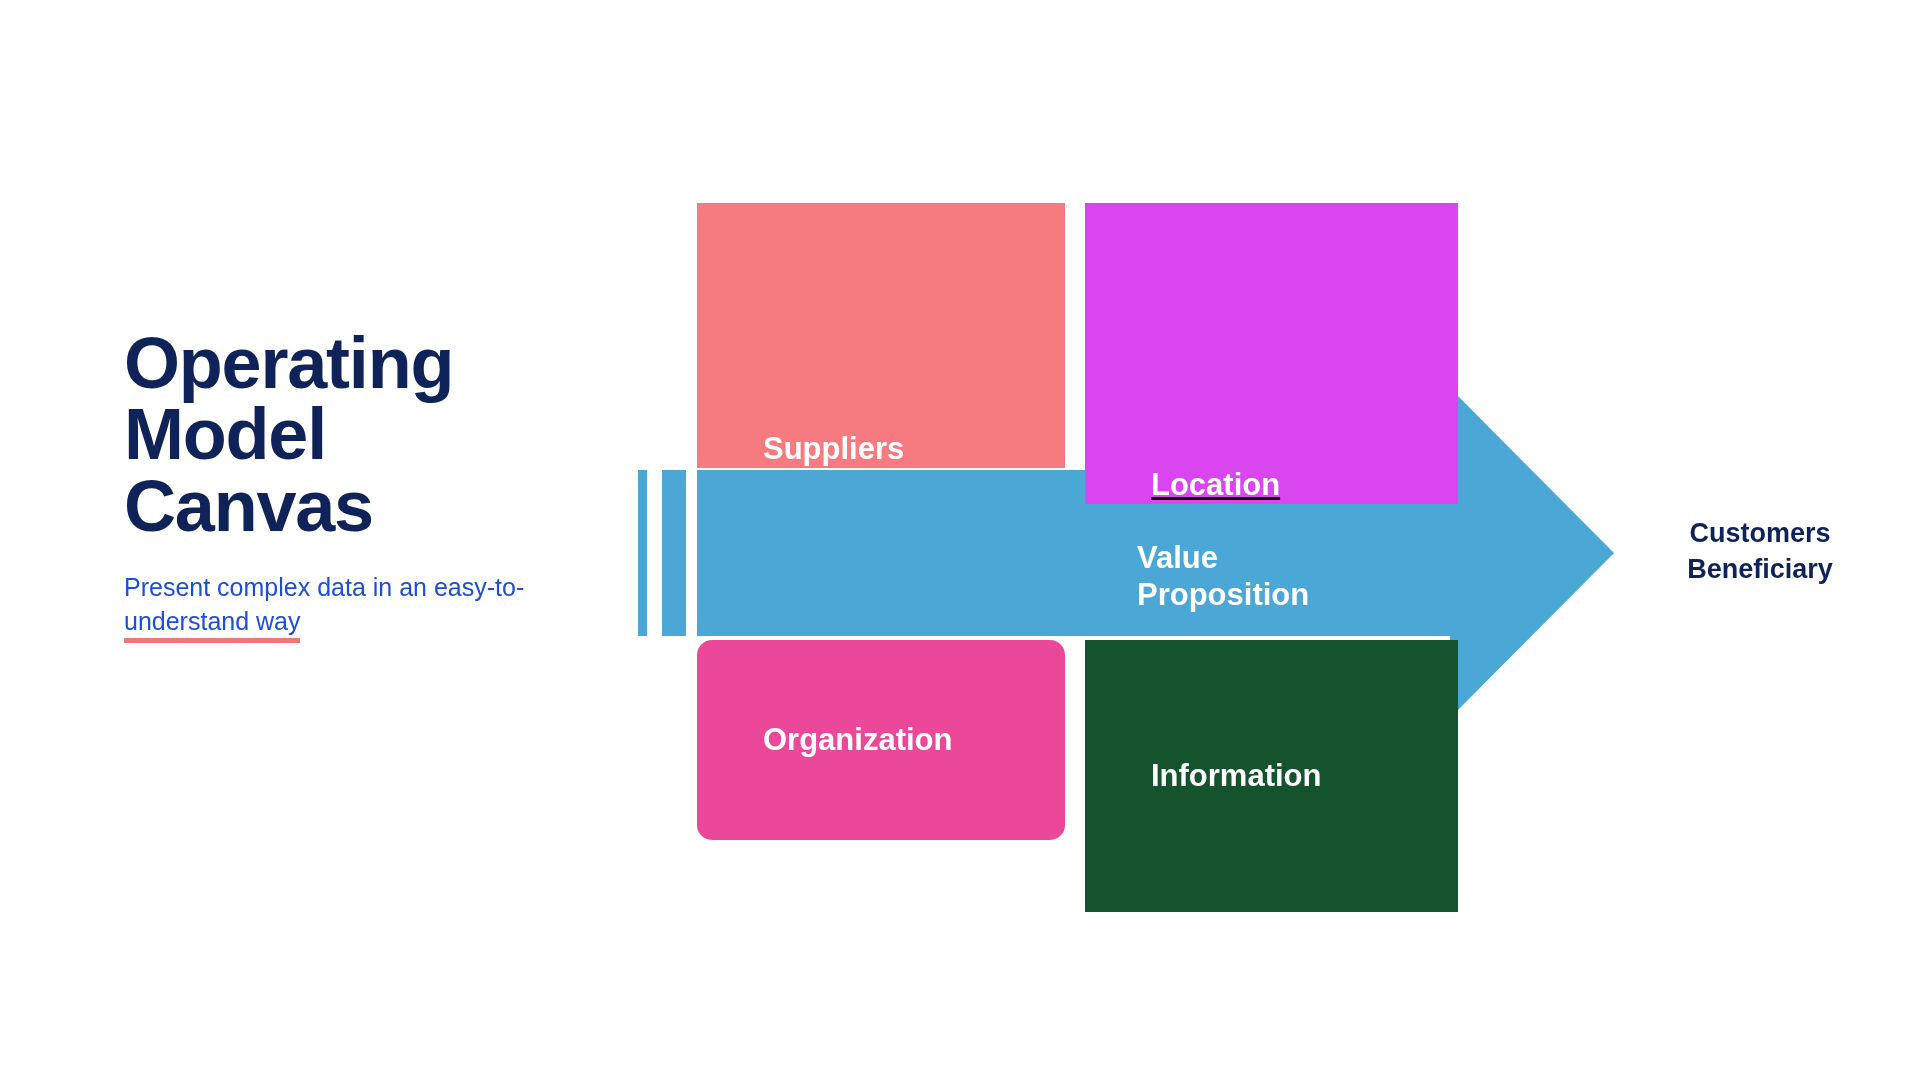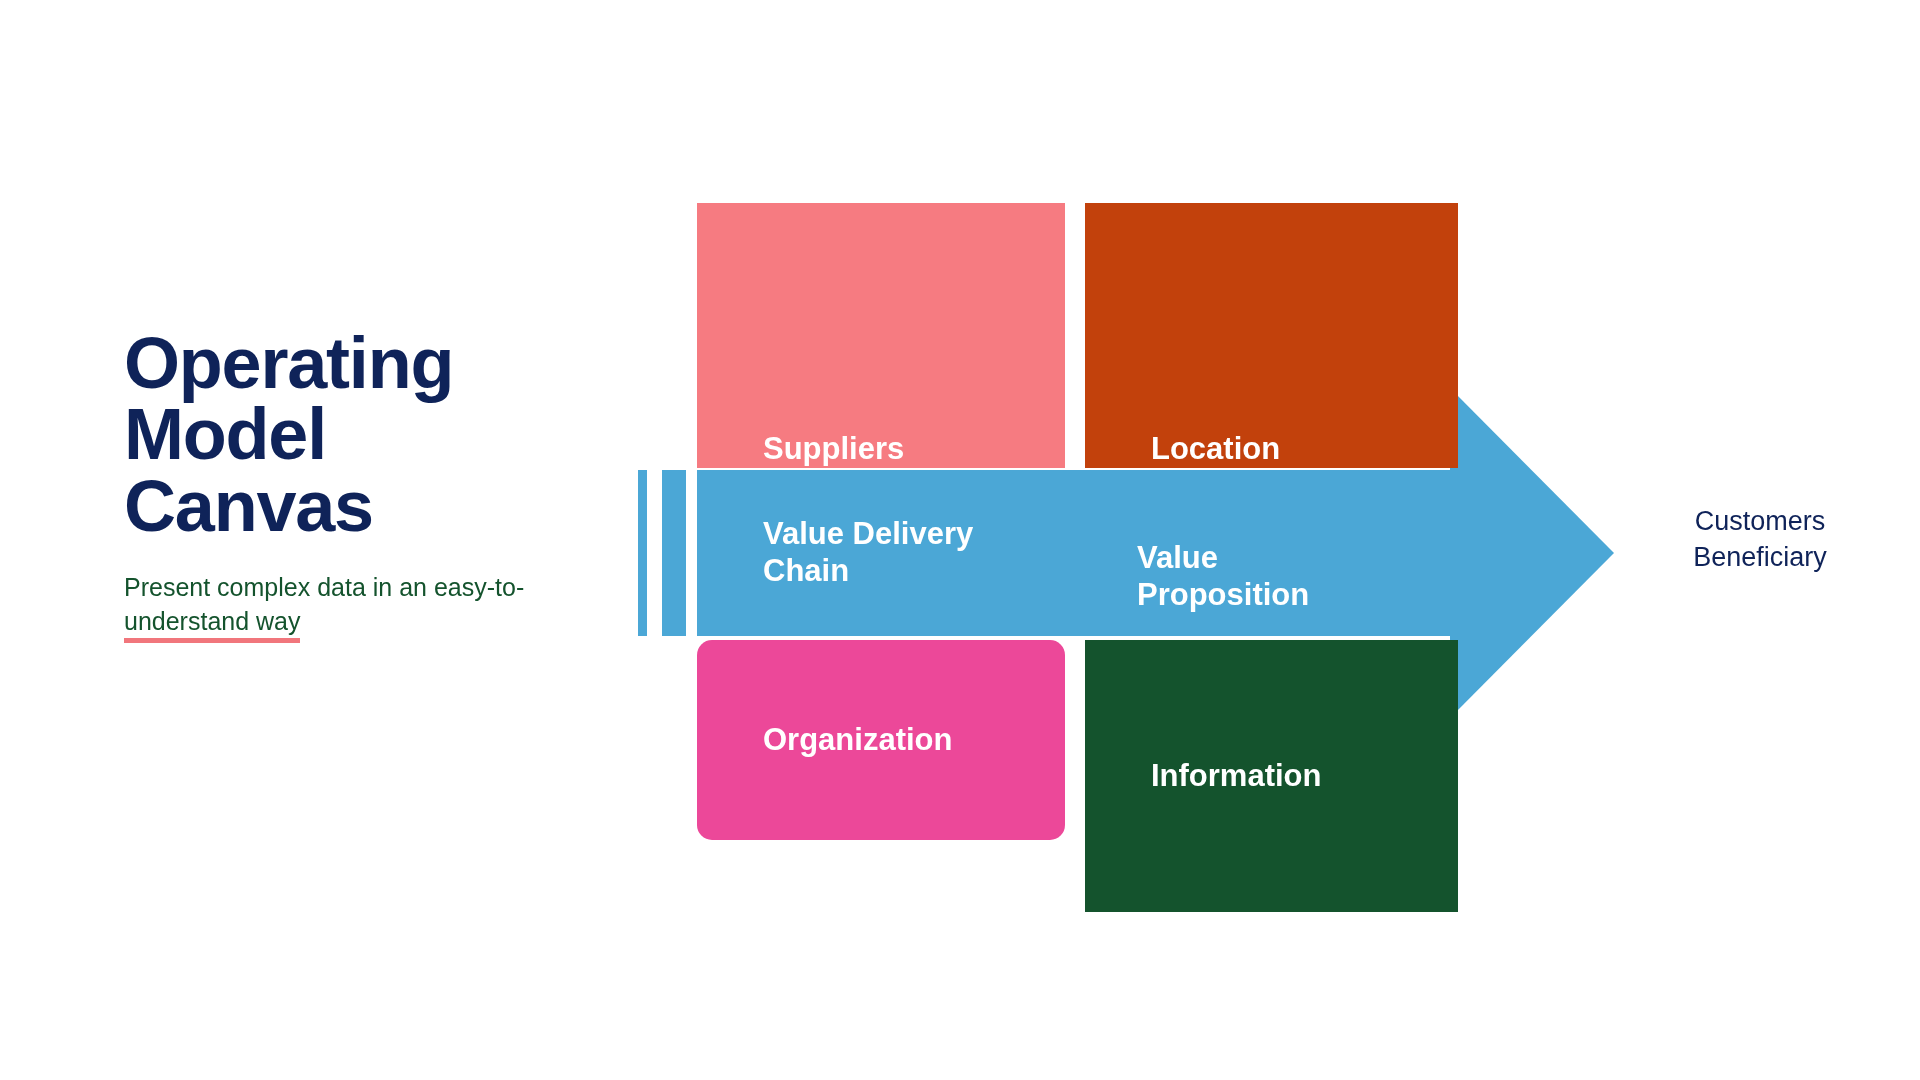--- a/index.html
+++ b/index.html
@@ -37,21 +37,21 @@
     color: #0F2359;
     margin: 0;
     white-space: pre-line;
   }
   .slide-subtitle {
     margin: 28px 0 12px 0;
     font-family: "Liberation Sans", sans-serif;
     font-weight: 400;
     font-size: 25px;
     line-height: 1.38;
-    color: #14532d;
+    color: #1d4ed8;
     width: 460px;
   }
   .accent-rule {
     position: absolute;
     left: 0px;
     top: 310px;
     width: 176px;
     height: 5px;
     background: #F1767C;
   }
@@ -92,22 +92,23 @@
   
   .cell.band-cell {
     align-items: center;
   }
 
   #cell-suppliers {
     left: 697px;  top: 203px;  width: 368px; height: 265px;
     background: #F67B81;
   }
   #cell-location {
-    left: 1085px; top: 203px;  width: 373px; height: 265px;
-    background: #c2410c;
+    left: 1085px; top: 203px;  width: 373px; height: 301px;
+    background: #d946ef;
+    text-decoration: underline;
   }
   #cell-organization {
     left: 697px;  top: 640px;  width: 368px; height: 200px;
     background: #ec4899;
     border-radius: 15px;
   }
   #cell-information {
     left: 1085px; top: 640px;  width: 373px; height: 272px;
     background: #14532d;
   }
@@ -149,25 +150,25 @@
   }
   .band-label-text {
     position: relative;
     z-index: 3;
   }
 
   
   #customers-beneficiary {
     position: absolute;
     left: 1644px;
-    top: 504px;
+    top: 516px;
     width: 232px;
     text-align: center;
     font-family: "Liberation Sans", sans-serif;
-    font-weight: 400;
+    font-weight: 700;
     font-size: 27px;
     line-height: 1.32;
     color: #0F2359;
     white-space: pre-line;
   }
 </style>
 </head>
 <body>
 
 <div id="slide">
@@ -193,24 +194,20 @@
     </div>
 
     <div class="cell top-row" id="cell-suppliers">
       <span class="cell-label">Suppliers</span>
     </div>
 
     <div class="cell top-row" id="cell-location">
       <span class="cell-label">Location</span>
     </div>
 
-    <div class="cell band-cell" id="label-value-delivery-chain">
-      <span class="cell-label band-label-text">Value Delivery
-Chain</span>
-    </div>
 
     <div class="cell band-cell" id="label-value-proposition">
       <span class="cell-label band-label-text">Value
 Proposition</span>
     </div>
 
     <div class="cell bottom-row" id="cell-organization">
       <span class="cell-label">Organization</span>
     </div>
 

